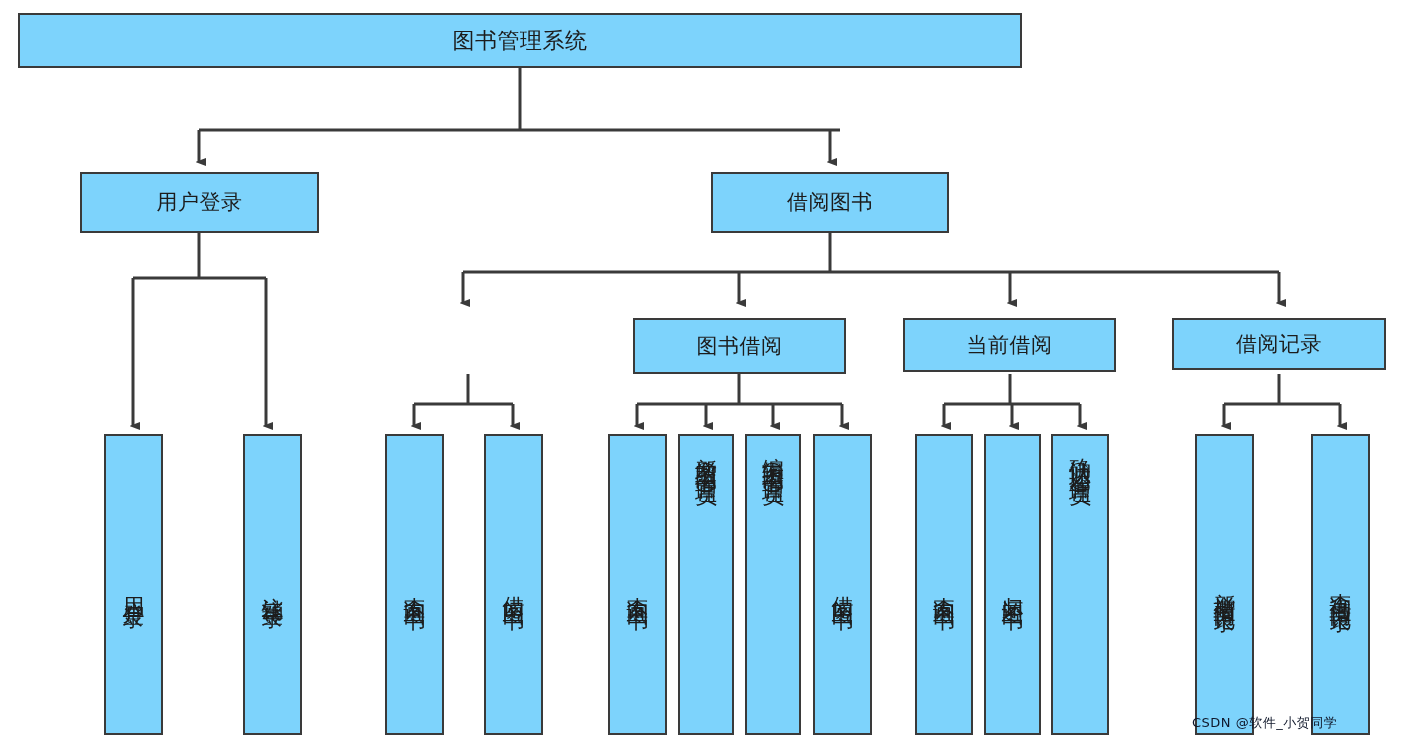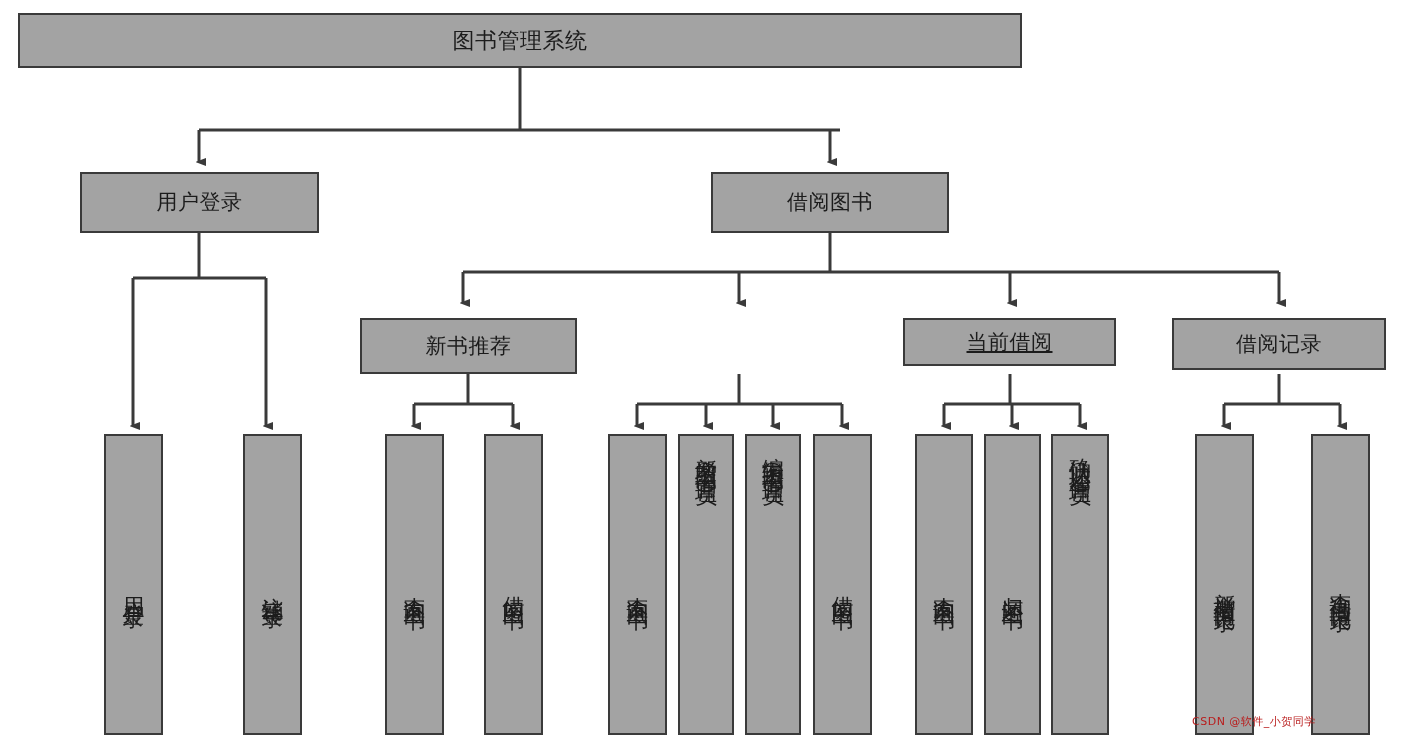--- a/index.html
+++ b/index.html
@@ -19,21 +19,21 @@
     position:absolute;
     left:0; top:0;
     width:1405px;
     height:747px;
     pointer-events:none;
   }
   .node{
     position:absolute;
     box-sizing:border-box;
     border:2.5px solid #3a3a3a;
-    background:#a3a3a3;
+    background:#7dd3fc;
     display:flex;
     align-items:center;
     justify-content:center;
     text-align:center;
     color:#1c1c1c;
   }
   .node .label{
     display:block;
     line-height:1.08;
     letter-spacing:0.5px;
@@ -57,22 +57,22 @@
     line-height:1.0;
     letter-spacing:4px;
     white-space:nowrap;
   }
   .node.vert.center .label{
     margin-top:auto;
     margin-bottom:auto;
   }
   .watermark{
     position:absolute;
-    font-size:11px;
-    color:#b91c1c;
+    font-size:13px;
+    color:#0f172a;
     white-space:nowrap;
     letter-spacing:0.5px;
     user-select:none;
   }
 </style>
 </head>
 <body>
 
 <div id="canvas">
 
@@ -130,24 +130,24 @@
     <span class="label">图书管理系统</span>
   </div>
 
   <div class="node horiz" style="left:80px; top:172px; width:239px; height:61px;">
     <span class="label">用户登录</span>
   </div>
   <div class="node horiz" style="left:711px; top:172px; width:238px; height:61px;">
     <span class="label">借阅图书</span>
   </div>
 
-  <div class="node horiz" style="left:360px; top:318px; width:217px; height:56px;">
-    <span class="label">新书推荐</span>
+  <div class="node horiz" style="left:633px; top:318px; width:213px; height:56px;">
+    <span class="label">图书借阅</span>
   </div>
-  <div class="node horiz" style="left:903px; top:318px; width:213px; height:48px;text-decoration:underline;">
+  <div class="node horiz" style="left:903px; top:318px; width:213px; height:54px;">
     <span class="label">当前借阅</span>
   </div>
   <div class="node horiz" style="left:1172px; top:318px; width:214px; height:52px;">
     <span class="label">借阅记录</span>
   </div>
 
   <div class="node vert center" style="left:104px; top:434px; width:59px; height:301px;">
     <span class="label">用户登录</span>
   </div>
   <div class="node vert center" style="left:243px; top:434px; width:59px; height:301px;">

